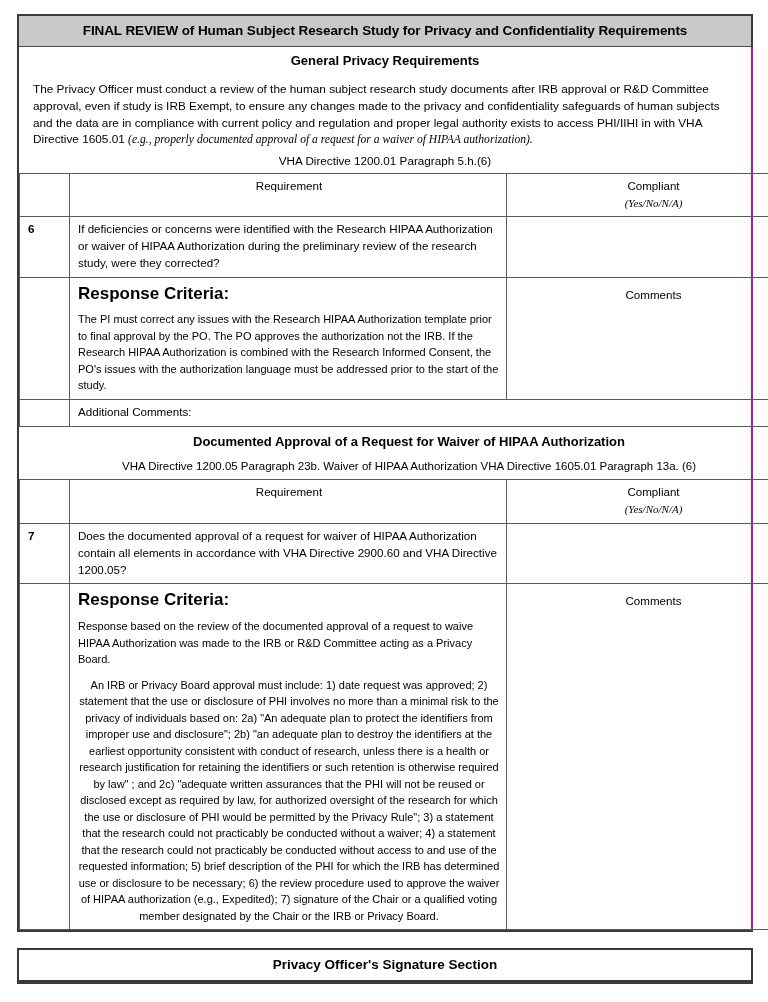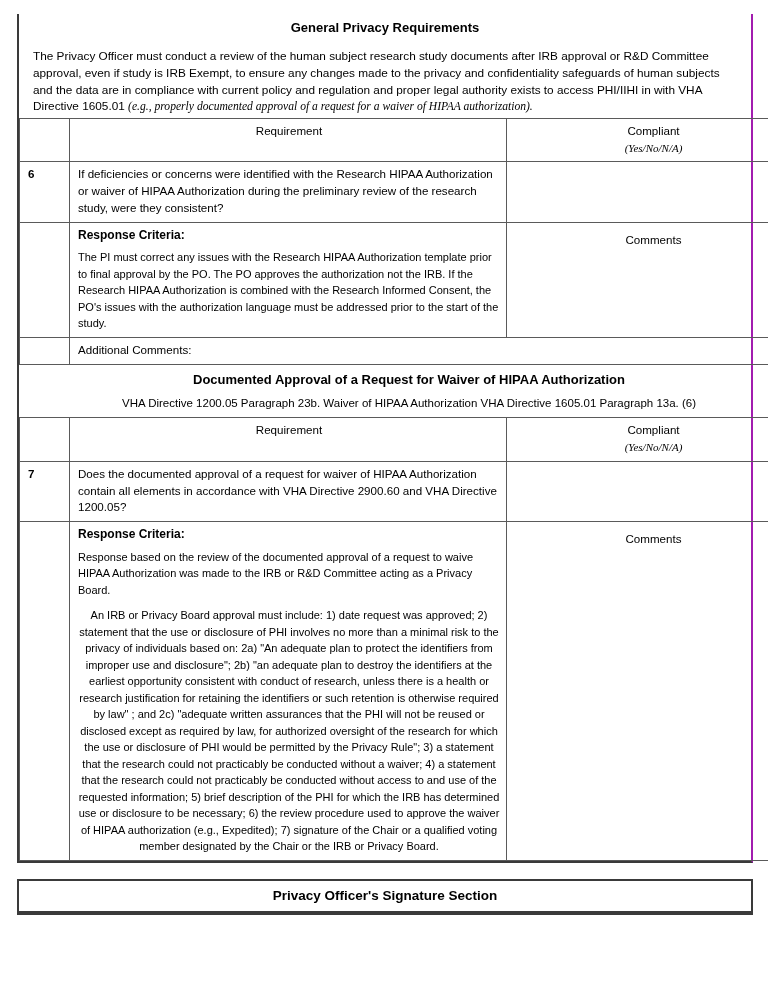--- a/index.html
+++ b/index.html
@@ -106,21 +106,21 @@
   }
   .hdr-center .sm {
     display: block;
     font-style: italic;
     font-family: "Liberation Serif", serif;
     font-size: 11px;
     margin-top: 1px;
   }
   .rc-label {
     font-weight: bold;
-    font-size: 12px;
+    font-size: 17px;
     display: block;
     margin-bottom: 5px;
   }
   .rc-body {
     font-size: 11px;
     line-height: 1.5;
     display: block;
   }
   .rc-body + .rc-body { margin-top: 9px; text-align: center; }
   .comments-cell {
@@ -153,38 +153,40 @@
     font-size: 13.5px;
     padding: 7px 4px 8px 4px;
     border-bottom: 2px solid #3a3a3a;
   }
 </style>
 </head>
 <body>
 
 <div class="page">
 
+  <div class="title-bar">FINAL REVIEW of Human Subject Research Study for Privacy and Confidentiality Requirements</div>
 
   <div class="main-box">
 
     <div class="section-head">General Privacy Requirements</div>
 
     <div class="intro"><span>The Privacy Officer must conduct a review of the human subject research study documents  after IRB approval or R&amp;D Committee approval, even if study is IRB Exempt, to ensure any changes made to the privacy and confidentiality safeguards of human subjects and the data are in compliance with current policy and regulation and proper legal authority exists to access PHI/IIHI in with VHA Directive 1605.01 </span><span class="ital">(e.g., properly documented approval of a request for a waiver of HIPAA authorization).</span></div>
 
+    <div class="directive-line">VHA Directive 1200.01 Paragraph 5.h.(6)</div>
 
     <table class="checklist">
       <tbody>
           <tr>
         <td class="col-num"></td>
         <td class="col-req hdr-center">Requirement</td>
         <td class="col-comp hdr-center"><span>Compliant</span><span class="sm">(Yes/No/N/A)</span></td>
       </tr>
       <tr>
         <td class="col-num">6</td>
-        <td class="col-req">If deficiencies or concerns were identified with the Research HIPAA Authorization or waiver of HIPAA Authorization during the preliminary review of the research study, were they consistent?</td>
+        <td class="col-req">If deficiencies or concerns were identified with the Research HIPAA Authorization or waiver of HIPAA Authorization during the preliminary review of the research study, were they corrected?</td>
         <td class="col-comp"></td>
       </tr>
       <tr>
         <td class="col-num"></td>
         <td class="col-req">
               <span class="rc-label">Response Criteria:</span>
               <span class="rc-body">The PI must correct any issues with the Research HIPAA Authorization template prior to final  approval by the PO. The PO approves the authorization not the IRB. If the Research HIPAA Authorization is combined with the Research Informed Consent, the PO's issues with the authorization language must be addressed prior to the start of the study.</span>
             </td>
         <td class="col-comp">
               <div class="comments-cell">Comments</div>

